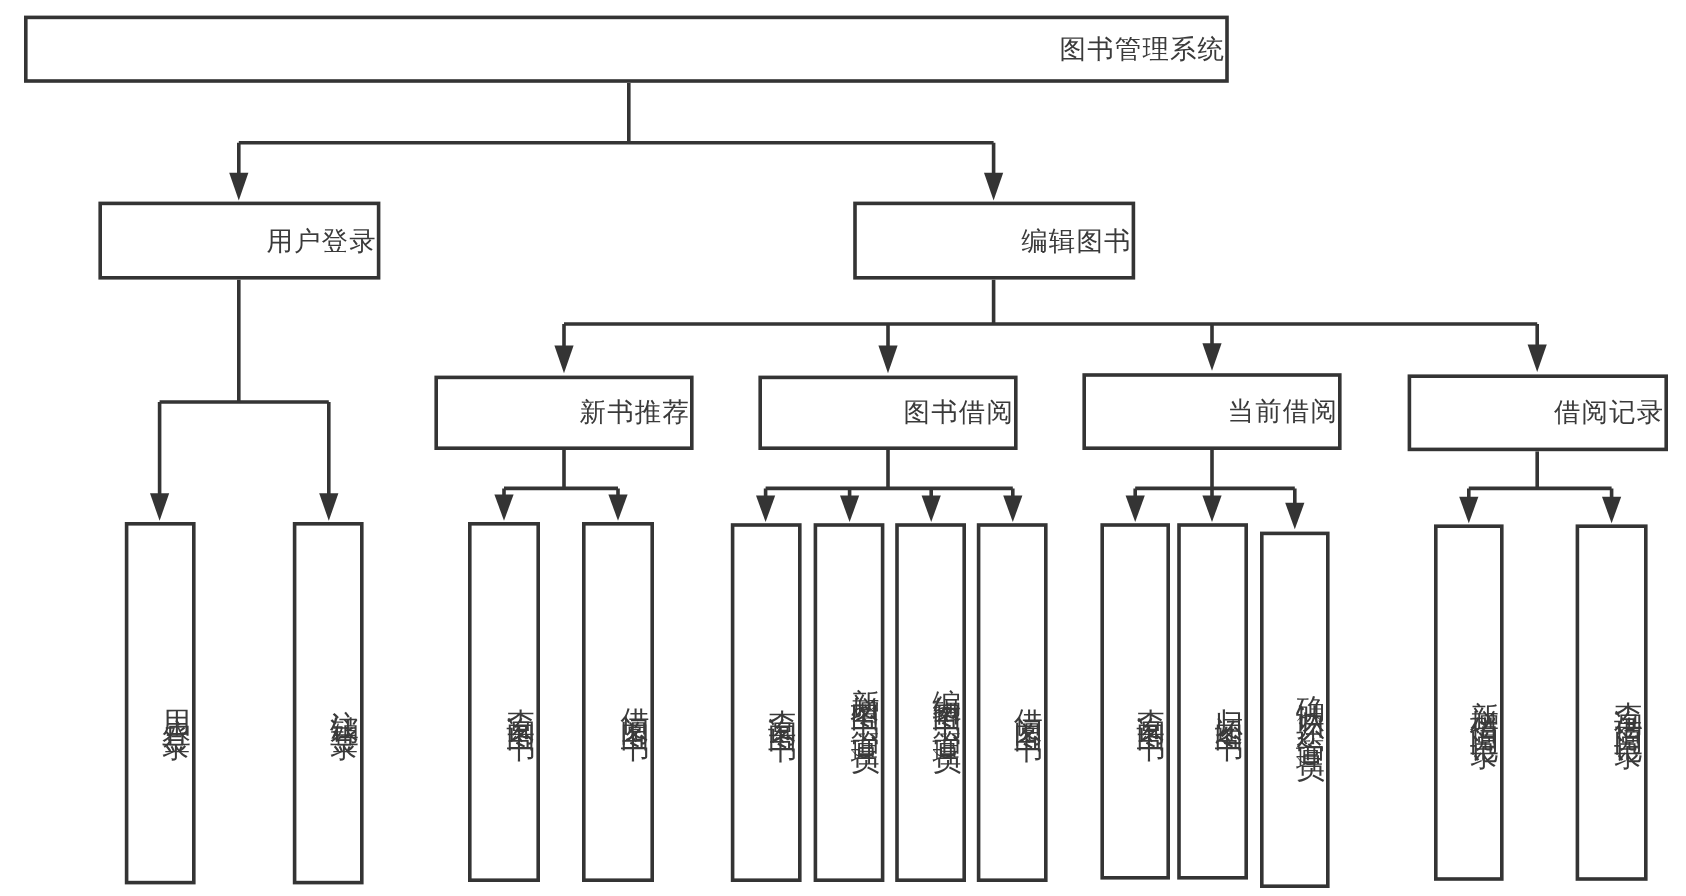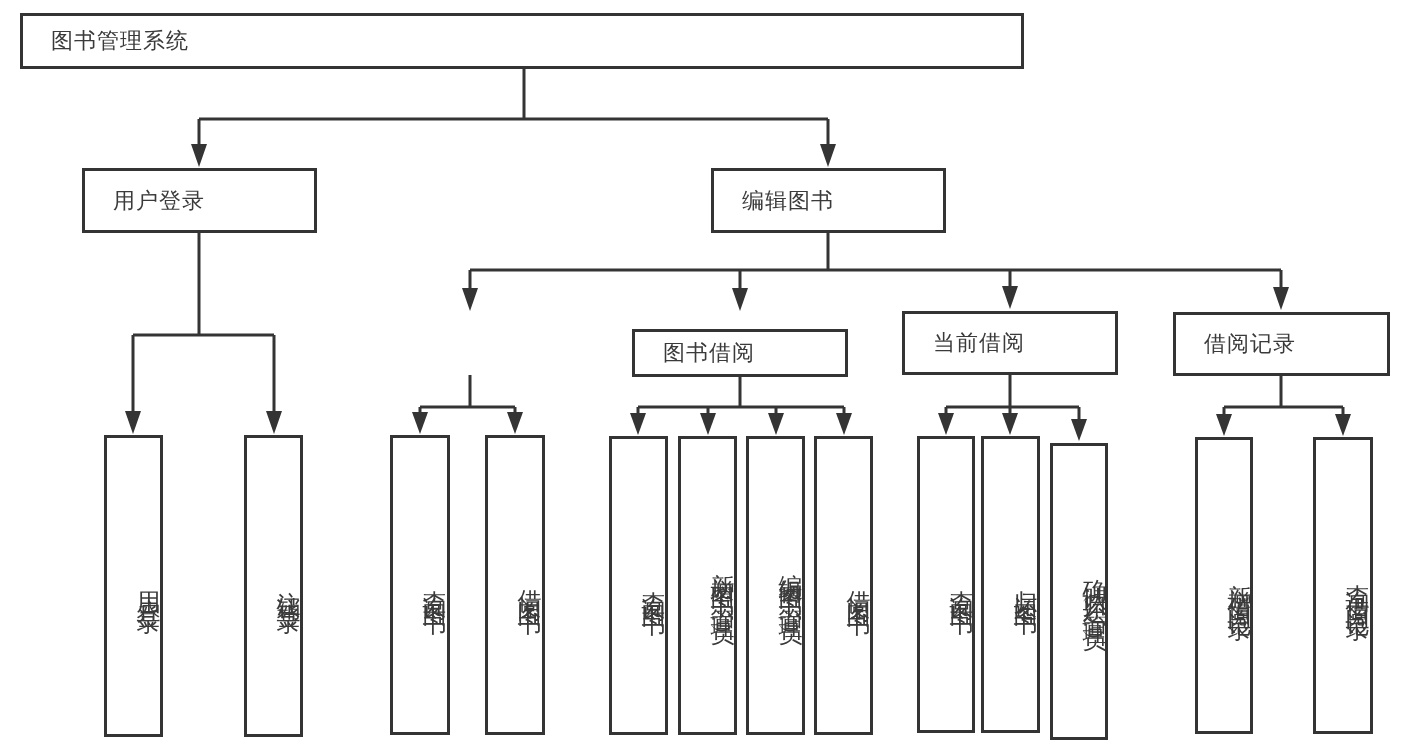--- a/index.html
+++ b/index.html
@@ -21,21 +21,21 @@
     position:absolute;
     left:0;top:0;
     width:1405px;height:747px;
   }
   .node{
     position:absolute;
     border:3px solid var(--line);
     background:#ffffff;
     display:flex;
     align-items:center;
-    justify-content:flex-start;
+    justify-content:flex-end;
     padding-left:28px;
   }
   .node .h-label{
     color:var(--text);
     font-size:22px;
     letter-spacing:1px;
     white-space:nowrap;
   }
   .node .v-label{
     color:var(--text);
@@ -111,21 +111,24 @@
     <span class="h-label">图书管理系统</span>
   </div>
 
   <div class="node" style="left:82px;top:168px;width:235px;height:65px;">
     <span class="h-label">用户登录</span>
   </div>
   <div class="node" style="left:711px;top:168px;width:235px;height:65px;">
     <span class="h-label">编辑图书</span>
   </div>
 
-  <div class="node" style="left:632px;top:313px;width:216px;height:48px;margin-top:16px;">
+  <div class="node" style="left:362px;top:313px;width:216px;height:62px;">
+    <span class="h-label">新书推荐</span>
+  </div>
+  <div class="node" style="left:632px;top:313px;width:216px;height:62px;">
     <span class="h-label">图书借阅</span>
   </div>
   <div class="node" style="left:902px;top:311px;width:216px;height:64px;">
     <span class="h-label">当前借阅</span>
   </div>
   <div class="node" style="left:1173px;top:312px;width:217px;height:64px;">
     <span class="h-label">借阅记录</span>
   </div>
 
   <div class="node" style="left:104px;top:435px;width:59px;height:302px;">

